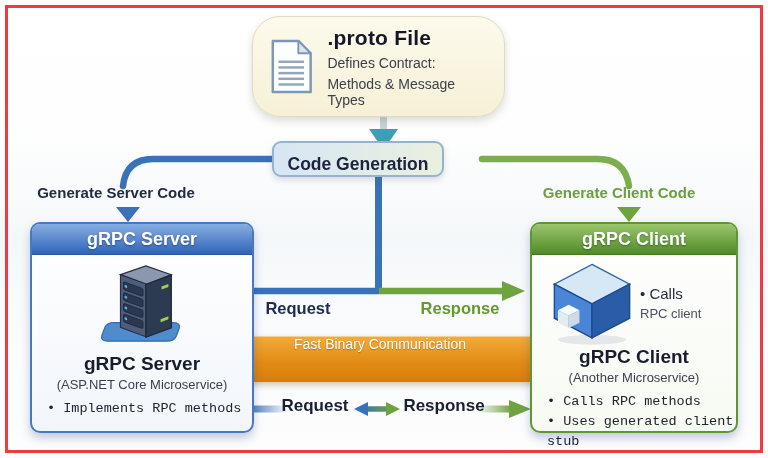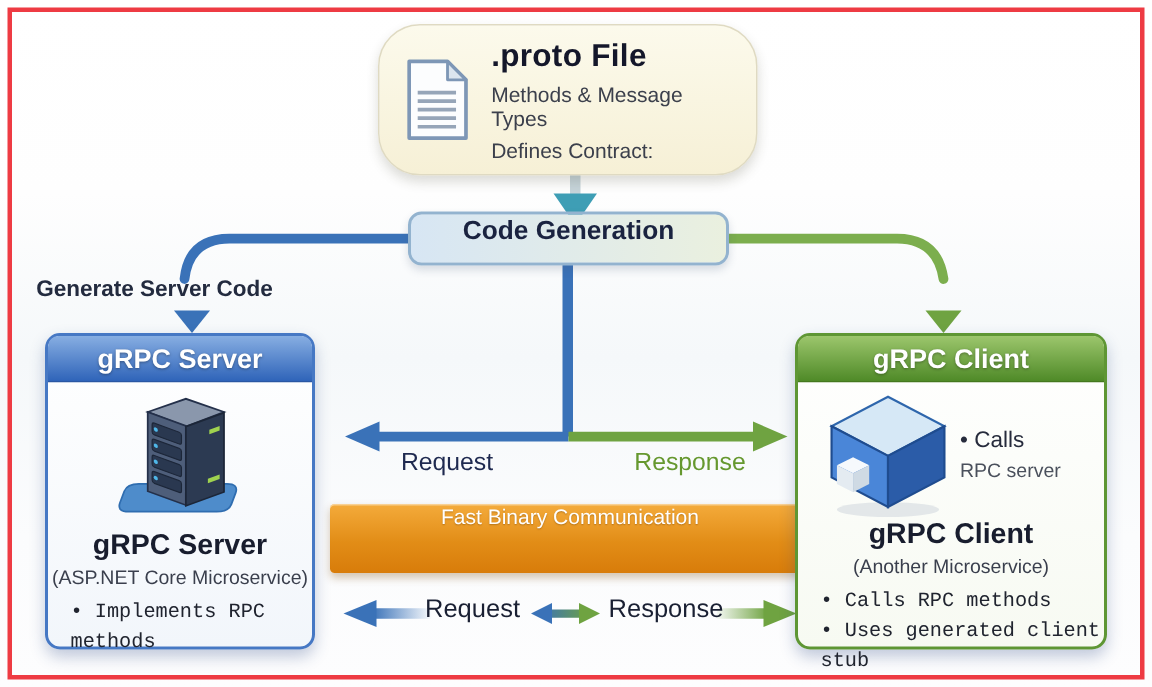--- a/index.html
+++ b/index.html
@@ -16,36 +16,36 @@
     border-radius:28px;background:linear-gradient(180deg,#FCFAEC,#F6F0D6);
     border:1px solid #DFDAC2;box-shadow:0 4px 8px rgba(60,60,40,.18);
     display:flex;align-items:center;padding:0 10px 0 16px;z-index:3;
   }
   .proto-text{margin-left:13px;}
   .proto-title{font-size:21px;font-weight:bold;color:#14172A;letter-spacing:.2px;}
   .proto-line{font-size:14px;color:#3C404C;margin-top:5px;}
 
   
   .codegen-box{
-    position:absolute;left:272px;top:141px;width:214px;height:36px;box-sizing:border-box;
+    position:absolute;left:272px;top:141px;width:172px;height:36px;box-sizing:border-box;
     border-radius:9px;background:linear-gradient(90deg,#D7E6F4,#EAF0DF);
     border:2px solid #93B3CF;box-shadow:0 3px 6px rgba(70,90,120,.2);
-    display:flex;align-items:flex-start;justify-content:center;z-index:3;
+    display:flex;align-items:flex-end;justify-content:center;z-index:3;
     font-size:17.5px;font-weight:bold;color:#1A2340;
   }
 
   
   .gen-label{position:absolute;width:204px;text-align:center;font-size:15px;font-weight:600;z-index:4;}
-  .gen-server-label{left:1px;top:184px;color:#232B3F;}
+  .gen-server-label{left:14px;top:184px;color:#232B3F;}
   .gen-client-label{left:517px;top:184px;color:#6B9E3C;}
 
   
   .node-box{position:absolute;top:222px;height:211px;box-sizing:border-box;border-radius:10px;
     box-shadow:0 5px 10px rgba(40,70,130,.28);z-index:3;}
-  .server-box{left:30px;width:180px;border:2px solid #4678C4;background:linear-gradient(180deg,#FFFFFF,#F2F6FB);}
+  .server-box{left:30px;width:224px;border:2px solid #4678C4;background:linear-gradient(180deg,#FFFFFF,#F2F6FB);}
   .client-box{left:530px;width:208px;border:2px solid #5E9634;background:linear-gradient(180deg,#FFFFFF,#F7FAF2);}
   .box-header{height:30px;line-height:30px;text-align:center;font-weight:bold;font-size:18px;color:#fff;
     border-radius:7px 7px 0 0;text-shadow:0 1px 2px rgba(0,0,0,.35);}
   .server-box .box-header{background:linear-gradient(180deg,#87AEE2,#2F64B9);border-bottom:1px solid #2A57A3;}
   .client-box .box-header{background:linear-gradient(180deg,#9CC66C,#4F8A28);border-bottom:1px solid #44781F;}
   .icon-wrap{text-align:center;padding-top:5px;height:92px;}
   .node-title{font-size:19px;font-weight:bold;color:#181D2E;text-align:center;margin-top:1px;}
   .node-subtitle{font-size:13px;color:#3A3F4D;text-align:center;margin-top:2px;}
   .bullet-list{margin:7px 0 0 15px;font-family:Liberation Mono, monospace;}
   .bullet{font-size:13.5px;color:#20242F;line-height:20px;}
@@ -62,21 +62,21 @@
   .transport{
     position:absolute;left:220px;top:336px;width:320px;height:46px;z-index:2;border-radius:3px;
     background:linear-gradient(180deg,#F4AB3B 0%,#E28D17 55%,#D87C0A 100%);
     box-shadow:0 3px 6px rgba(120,70,0,.3), inset 0 1px 0 rgba(255,255,255,.45);
     text-align:center;color:#fff;
   }
   .transport-title{font-size:18.5px;font-weight:bold;margin-top:3px;text-shadow:0 1px 2px rgba(95,55,0,.45);}
   .transport-sub{font-size:14px;margin-top:0;text-shadow:0 1px 1px rgba(95,55,0,.4);}
 
   
-  .arrow-label{position:absolute;text-align:center;font-weight:normal;z-index:4;}
+  .arrow-label{position:absolute;text-align:center;font-weight:bold;z-index:4;}
   .mid-request{left:255px;top:299px;width:86px;font-size:16.5px;color:#1F2A50;}
   .mid-response{left:412px;top:299px;width:96px;font-size:16.5px;color:#66982F;}
   .bot-request{left:274px;top:396px;width:82px;font-size:17px;color:#1A2033;}
   .bot-response{left:398px;top:396px;width:92px;font-size:17px;color:#1A2033;}
 
   .wires{position:absolute;left:0;top:0;z-index:1;pointer-events:none;}
 </style>
 </head>
 <body>
 
@@ -145,30 +145,31 @@
       <g stroke="#96A5B8" stroke-width="2.6">
         <line x1="10" y1="24" x2="37" y2="24"></line>
         <line x1="10" y1="30" x2="37" y2="30"></line>
         <line x1="10" y1="36" x2="37" y2="36"></line>
         <line x1="10" y1="42" x2="37" y2="42"></line>
         <line x1="10" y1="48" x2="37" y2="48"></line>
       </g>
     </svg>
     <div class="proto-text">
       <div class="proto-title">.proto File</div>
+      <div class="proto-line">Defines Contract:</div>
       <div class="proto-line">Methods &amp; Message Types</div>
-      <div class="proto-line">Defines Contract:</div>
     </div>
   </div>
 
   <div class="codegen-box">
     <span>Code Generation</span>
   </div>
 
   <div class="gen-label gen-server-label">Generate Server Code</div>
+  <div class="gen-label gen-client-label">Generate Client Code</div>
 
   <div class="node-box server-box">
     <div class="box-header">gRPC Server</div>
     <div class="icon-wrap">
       <svg width="100" height="88" viewBox="0 0 100 90">
         <path d="M22 64 L82 64 Q90 64 88 70 L85 78 Q83 83 75 83 L15 83 Q7 83 9 77 L12 69 Q14 64 22 64 Z" fill="#4E8CCB" stroke="#2F6DB0" stroke-width="1.2"></path>
         <polygon points="28,15 54,6 80,15 54,25" fill="#8A97AC" stroke="#24304A" stroke-width="1.2"></polygon>
         <g transform="translate(28,15) skewY(20)">
           <rect x="0" y="0" width="26" height="54" fill="#4E5E7A" stroke="#24304A" stroke-width="1.2"></rect>
           <rect x="3" y="6" width="20" height="8" rx="1.5" fill="#2A3850" stroke="#1C2638" stroke-width="0.8"></rect>
@@ -201,21 +202,21 @@
         <ellipse cx="50" cy="89" rx="38" ry="5.5" fill="#D9DEE3" opacity="0.7"></ellipse>
         <polygon points="50,5 92,27 50,49 8,27" fill="#D6E8F6" stroke="#2E66AC" stroke-width="1.6"></polygon>
         <polygon points="8,27 50,49 50,87 8,65" fill="#4A86D8" stroke="#1F4C8F" stroke-width="1.6"></polygon>
         <polygon points="92,27 50,49 50,87 92,65" fill="#2B5CA8" stroke="#1F4C8F" stroke-width="1.6"></polygon>
         <polygon points="24,50 36,56 24,62 12,56" fill="#F6F9FC"></polygon>
         <polygon points="12,56 24,62 24,76 12,70" fill="#E4EBF1"></polygon>
         <polygon points="36,56 24,62 24,76 36,70" fill="#CFDAE4"></polygon>
       </svg>
       <div class="cube-note">
         <div class="calls-line">Calls</div>
-        <div class="rpc-line">RPC server</div>
+        <div class="rpc-line">RPC client</div>
       </div>
     </div>
     <div class="node-title">gRPC Client</div>
     <div class="node-subtitle">(Another Microservice)</div>
     <div class="bullet-list">
       <div class="bullet">Calls RPC methods</div>
       <div class="bullet">Uses generated client stub</div>
     </div>
   </div>
 

